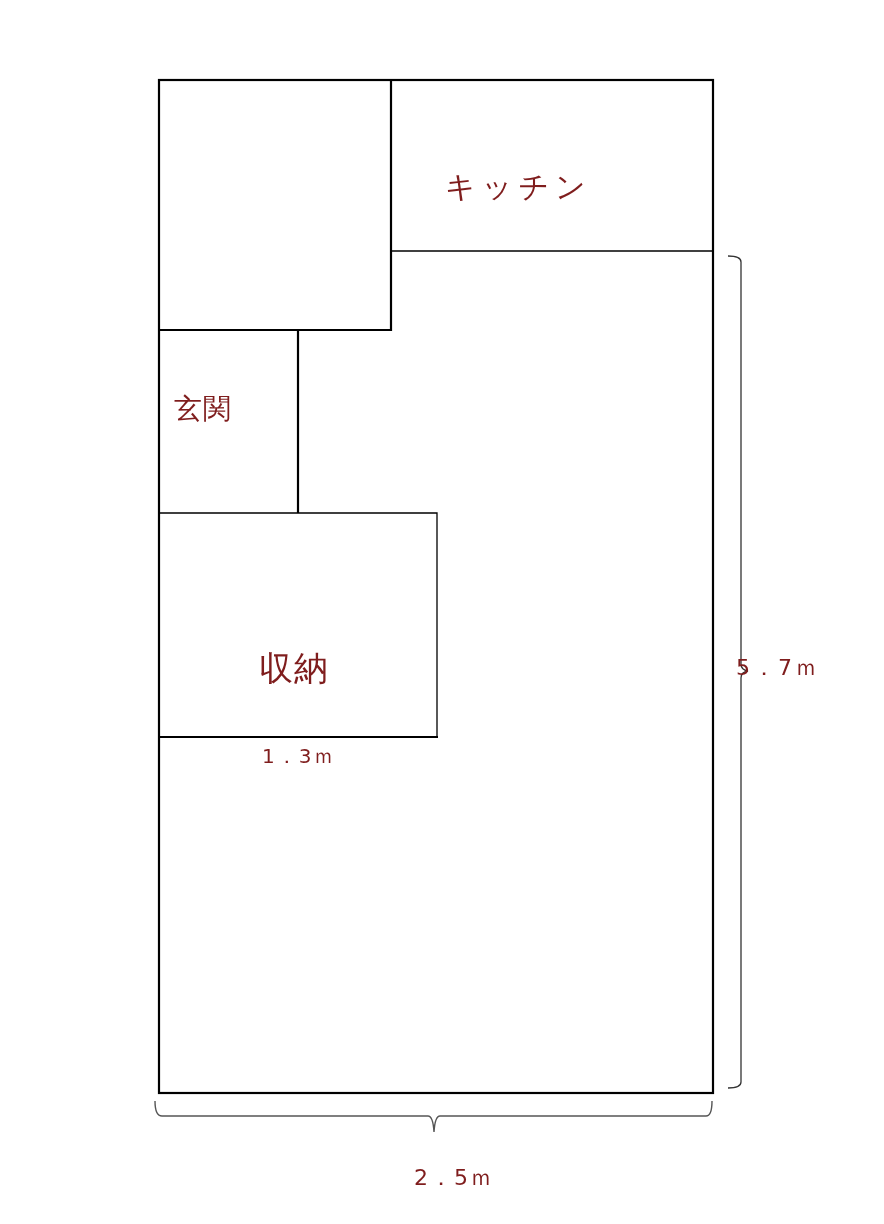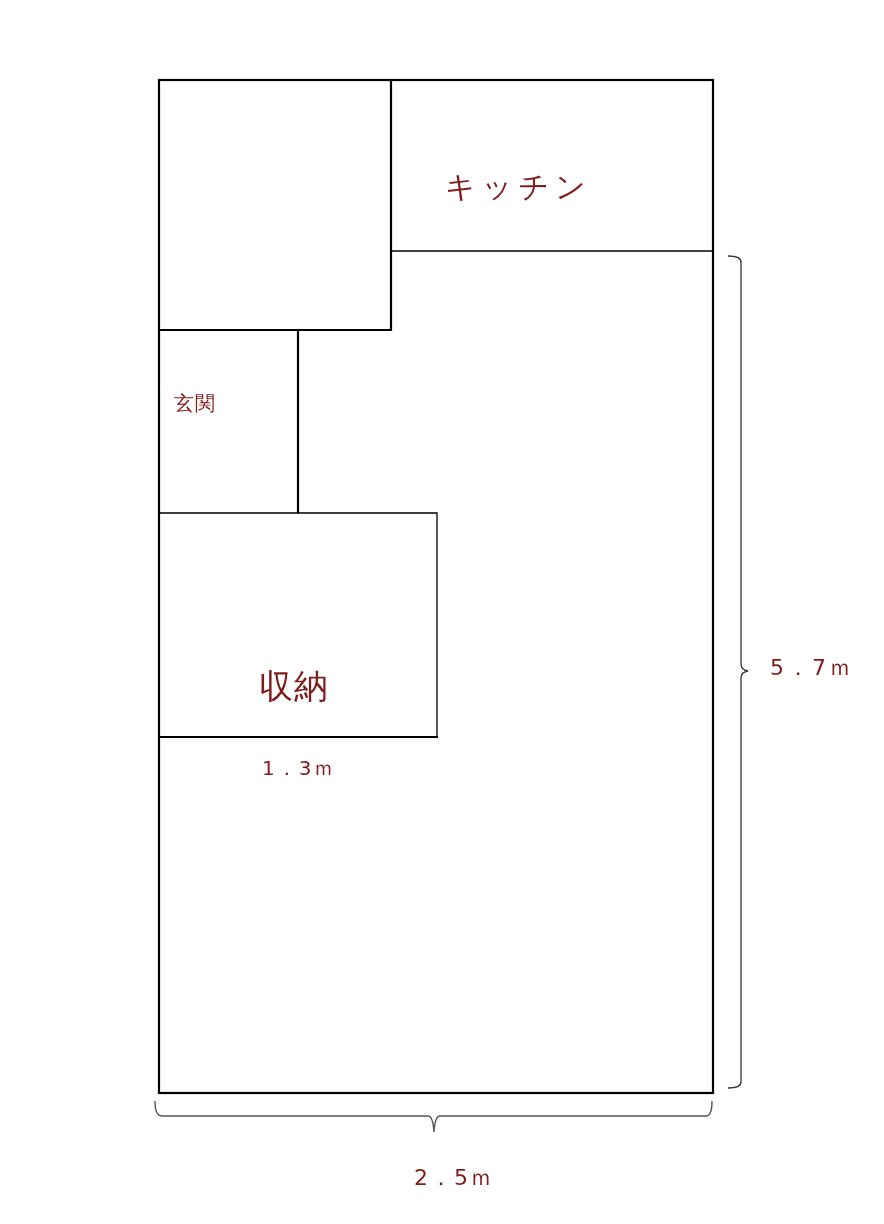--- a/index.html
+++ b/index.html
@@ -1,24 +1,24 @@
 <!DOCTYPE html>
 <html><head>
   <meta charset="utf-8">
   <style>
     html, body { margin: 0; padding: 0; background: #ffffff; }
     body { width: 884px; height: 1224px; position: relative; overflow: hidden;
       font-family: "DejaVu Sans", "Liberation Sans", sans-serif; color: #000; }
     .plan { position: absolute; left: 0; top: 0; }
     .label { position: absolute; white-space: nowrap; color: #7f1d1d; }
     .room-kitchen { left: 445px; top: 167px; font-size: 30px; letter-spacing: 6px; }
-    .room-genkan { left: 174px; top: 390px; font-size: 20px; letter-spacing: 1px; }
-    .room-storage { left: 259px; top: 664px; font-size: 34px; letter-spacing: 1px; }
-    .dim-storage { left: 262px; top: 743px; font-size: 20px; letter-spacing: 2px; margin-top: 12px; }
-    .dim-height { left: 770px; top: 653px; font-size: 22px; letter-spacing: 3px; }
+    .room-genkan { left: 174px; top: 390px; font-size: 28px; letter-spacing: 1px; }
+    .room-storage { left: 259px; top: 646px; font-size: 34px; letter-spacing: 1px; }
+    .dim-storage { left: 262px; top: 743px; font-size: 20px; letter-spacing: 2px; }
+    .dim-height { left: 736px; top: 653px; font-size: 22px; letter-spacing: 3px; }
     .dim-width { left: 414px; top: 1163px; font-size: 22px; letter-spacing: 2px; }
   </style>
 </head>
 <body>
 
 <svg class="plan" width="884" height="1224" viewBox="0 0 884 1224">
 
   <rect x="159" y="80" width="554" height="1013" fill="none" stroke="#000" stroke-width="2.2"></rect>
 
   <polyline points="391,80 391,330 159,330" fill="none" stroke="#000" stroke-width="2.2"></polyline>

